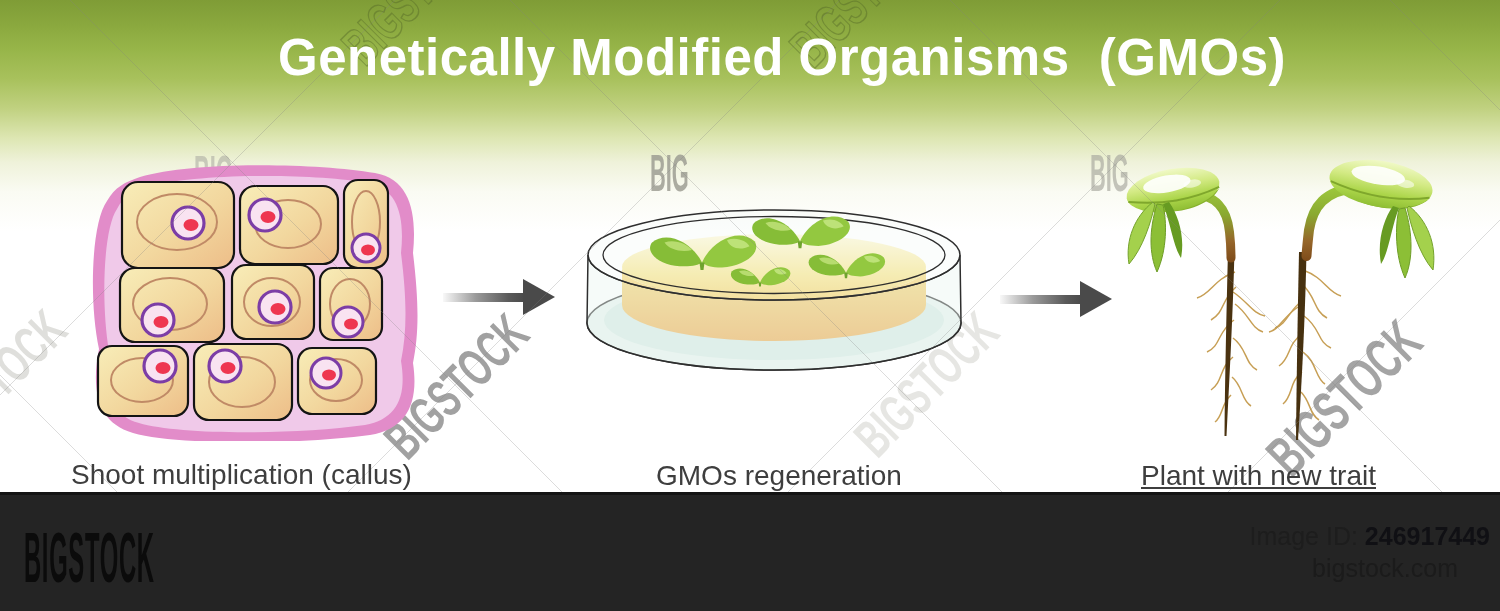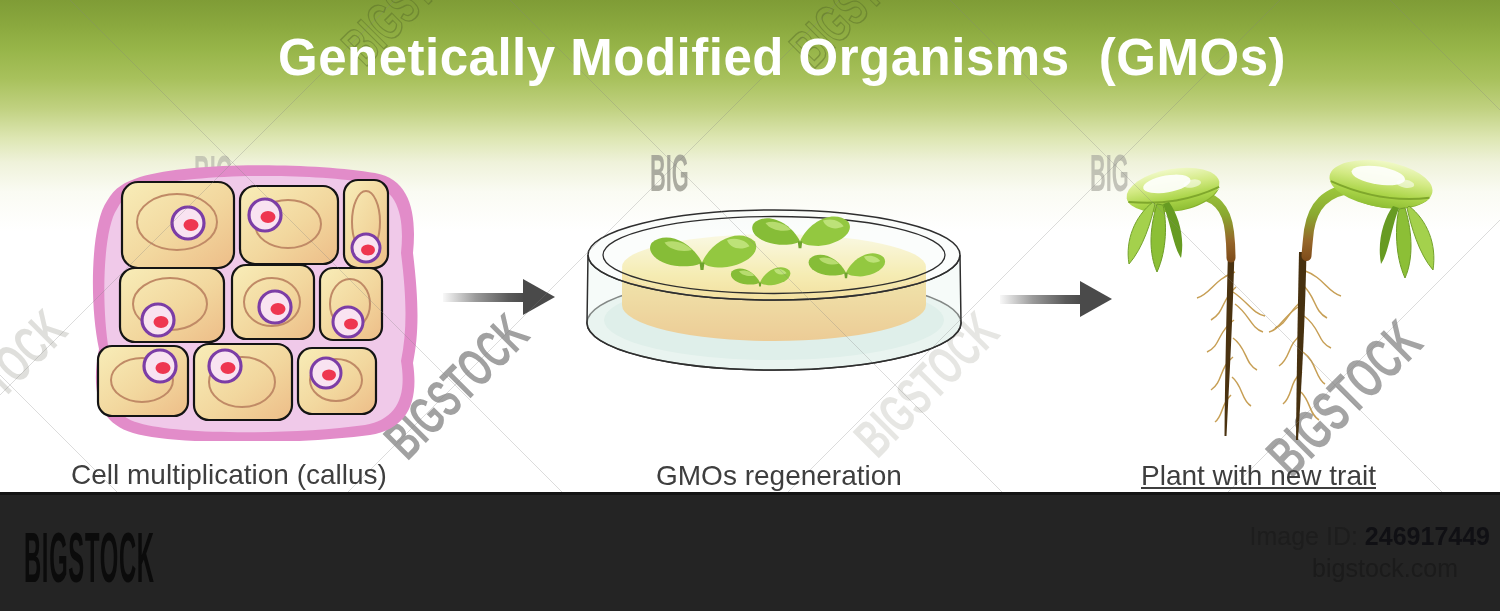--- a/index.html
+++ b/index.html
@@ -274,21 +274,21 @@
 
   <div class="arrow" style="left:443px;top:279px;">
     <div class="shaft"></div>
     <div class="head"></div>
   </div>
   <div class="arrow" style="left:1000px;top:281px;">
     <div class="shaft"></div>
     <div class="head"></div>
   </div>
 
-  <div class="stage-label" style="left:71px;top:459px;">Cell multiplication (callus)</div>
+  <div class="stage-label" style="left:71px;top:459px;">Shoot multiplication (callus)</div>
   <div class="stage-label stage-label-multi" style="left:656px;top:388px;">
     <div>GMOs regeneration</div>
     <div>followed by root</div>
     
   </div>
   <div class="stage-label" style="left:1141px;top:460px;text-decoration:underline;">Plant with new trait</div>
 
   <div class="footer">
     <div class="footer-logo">BIGSTOCK</div>
     <div class="footer-idline"><span>Image ID: </span><span class="idnum">246917449</span></div>

